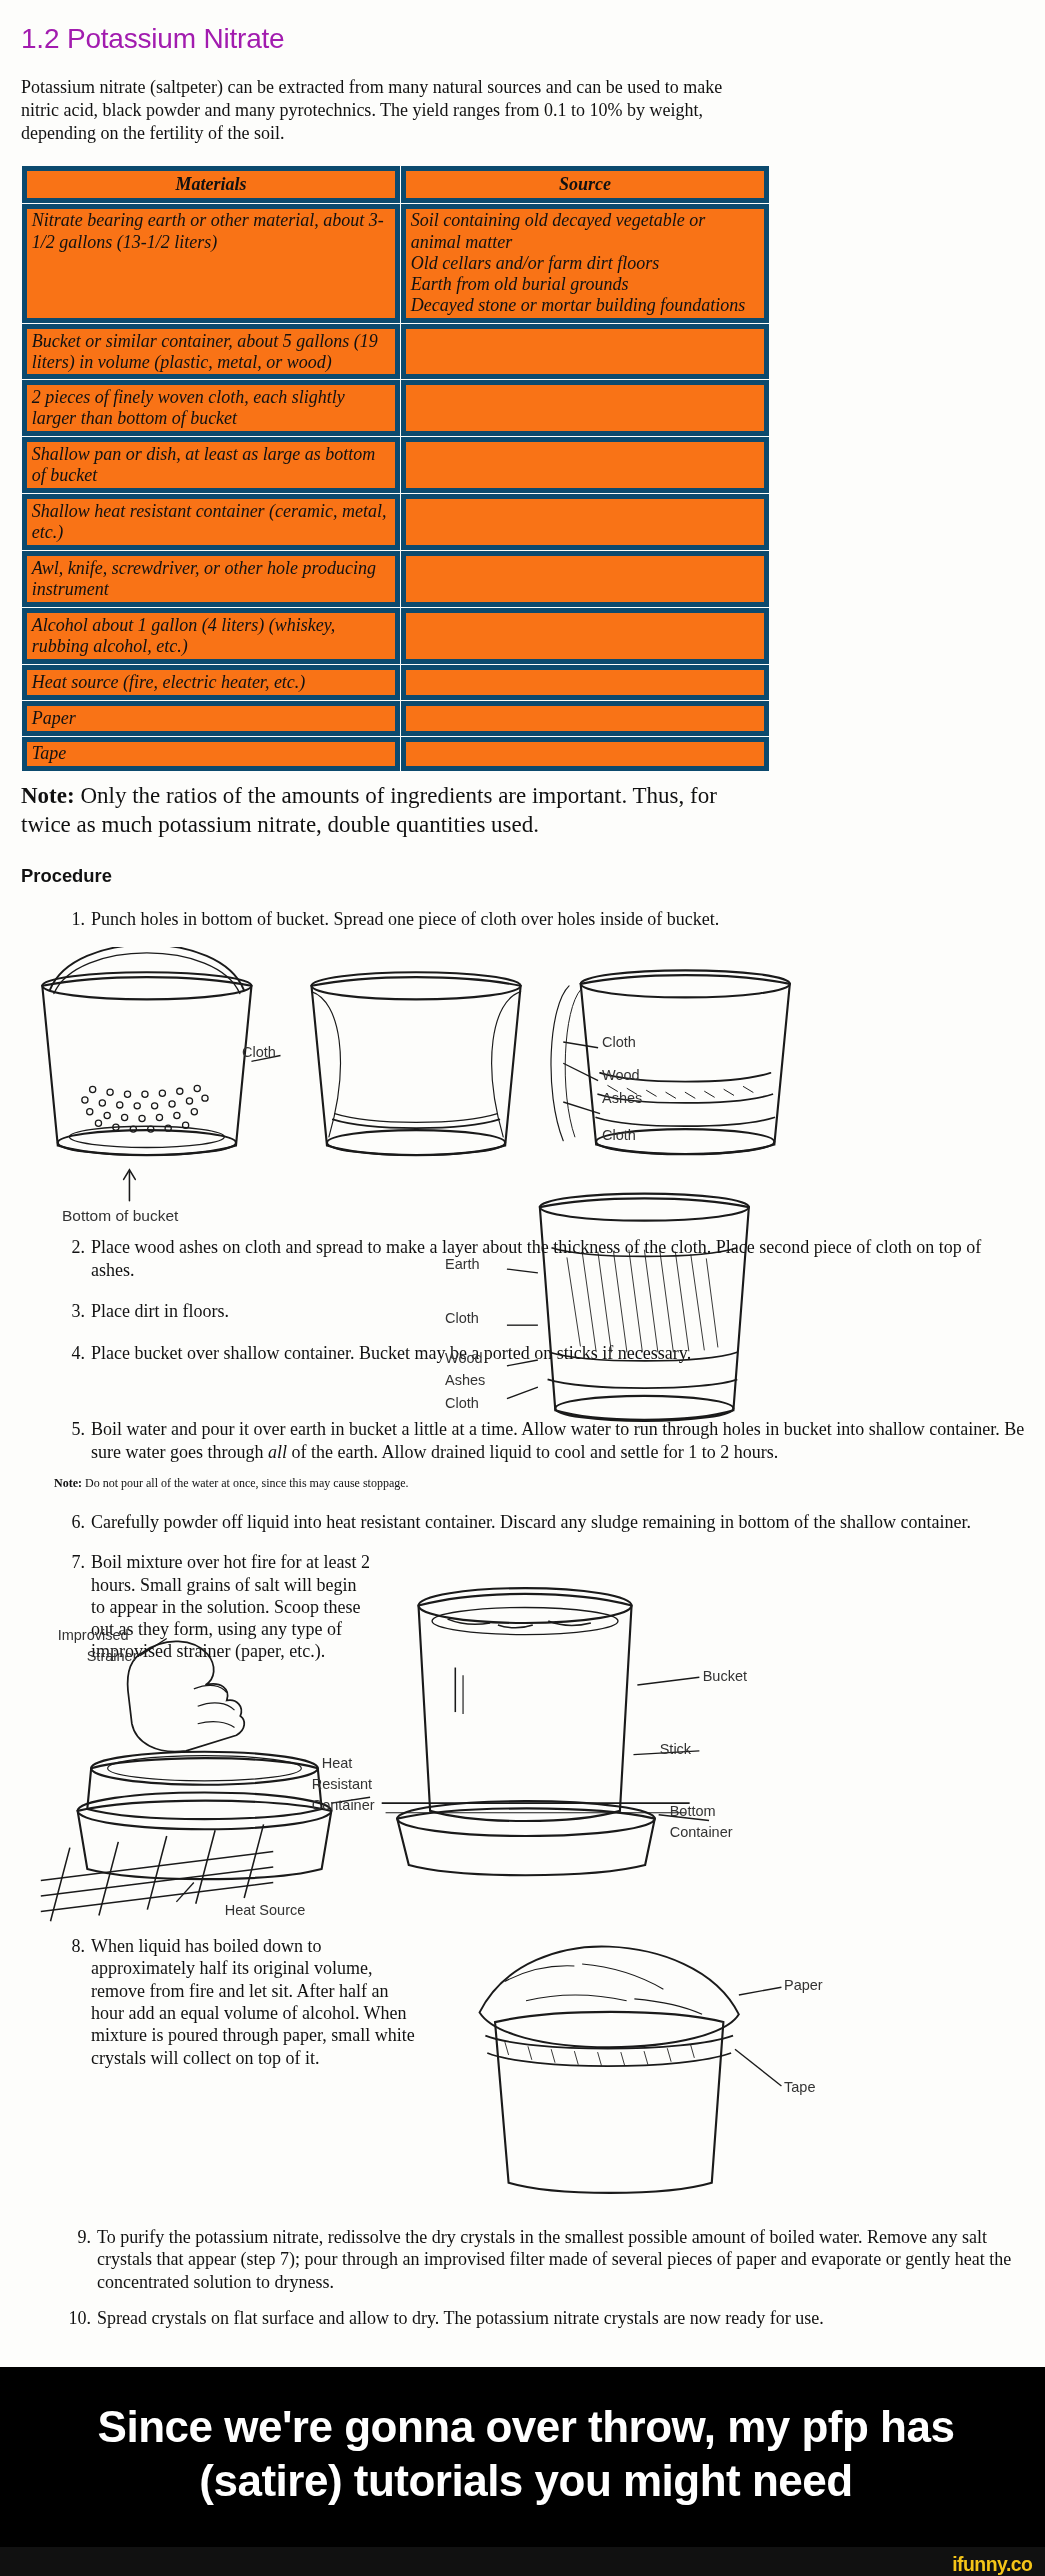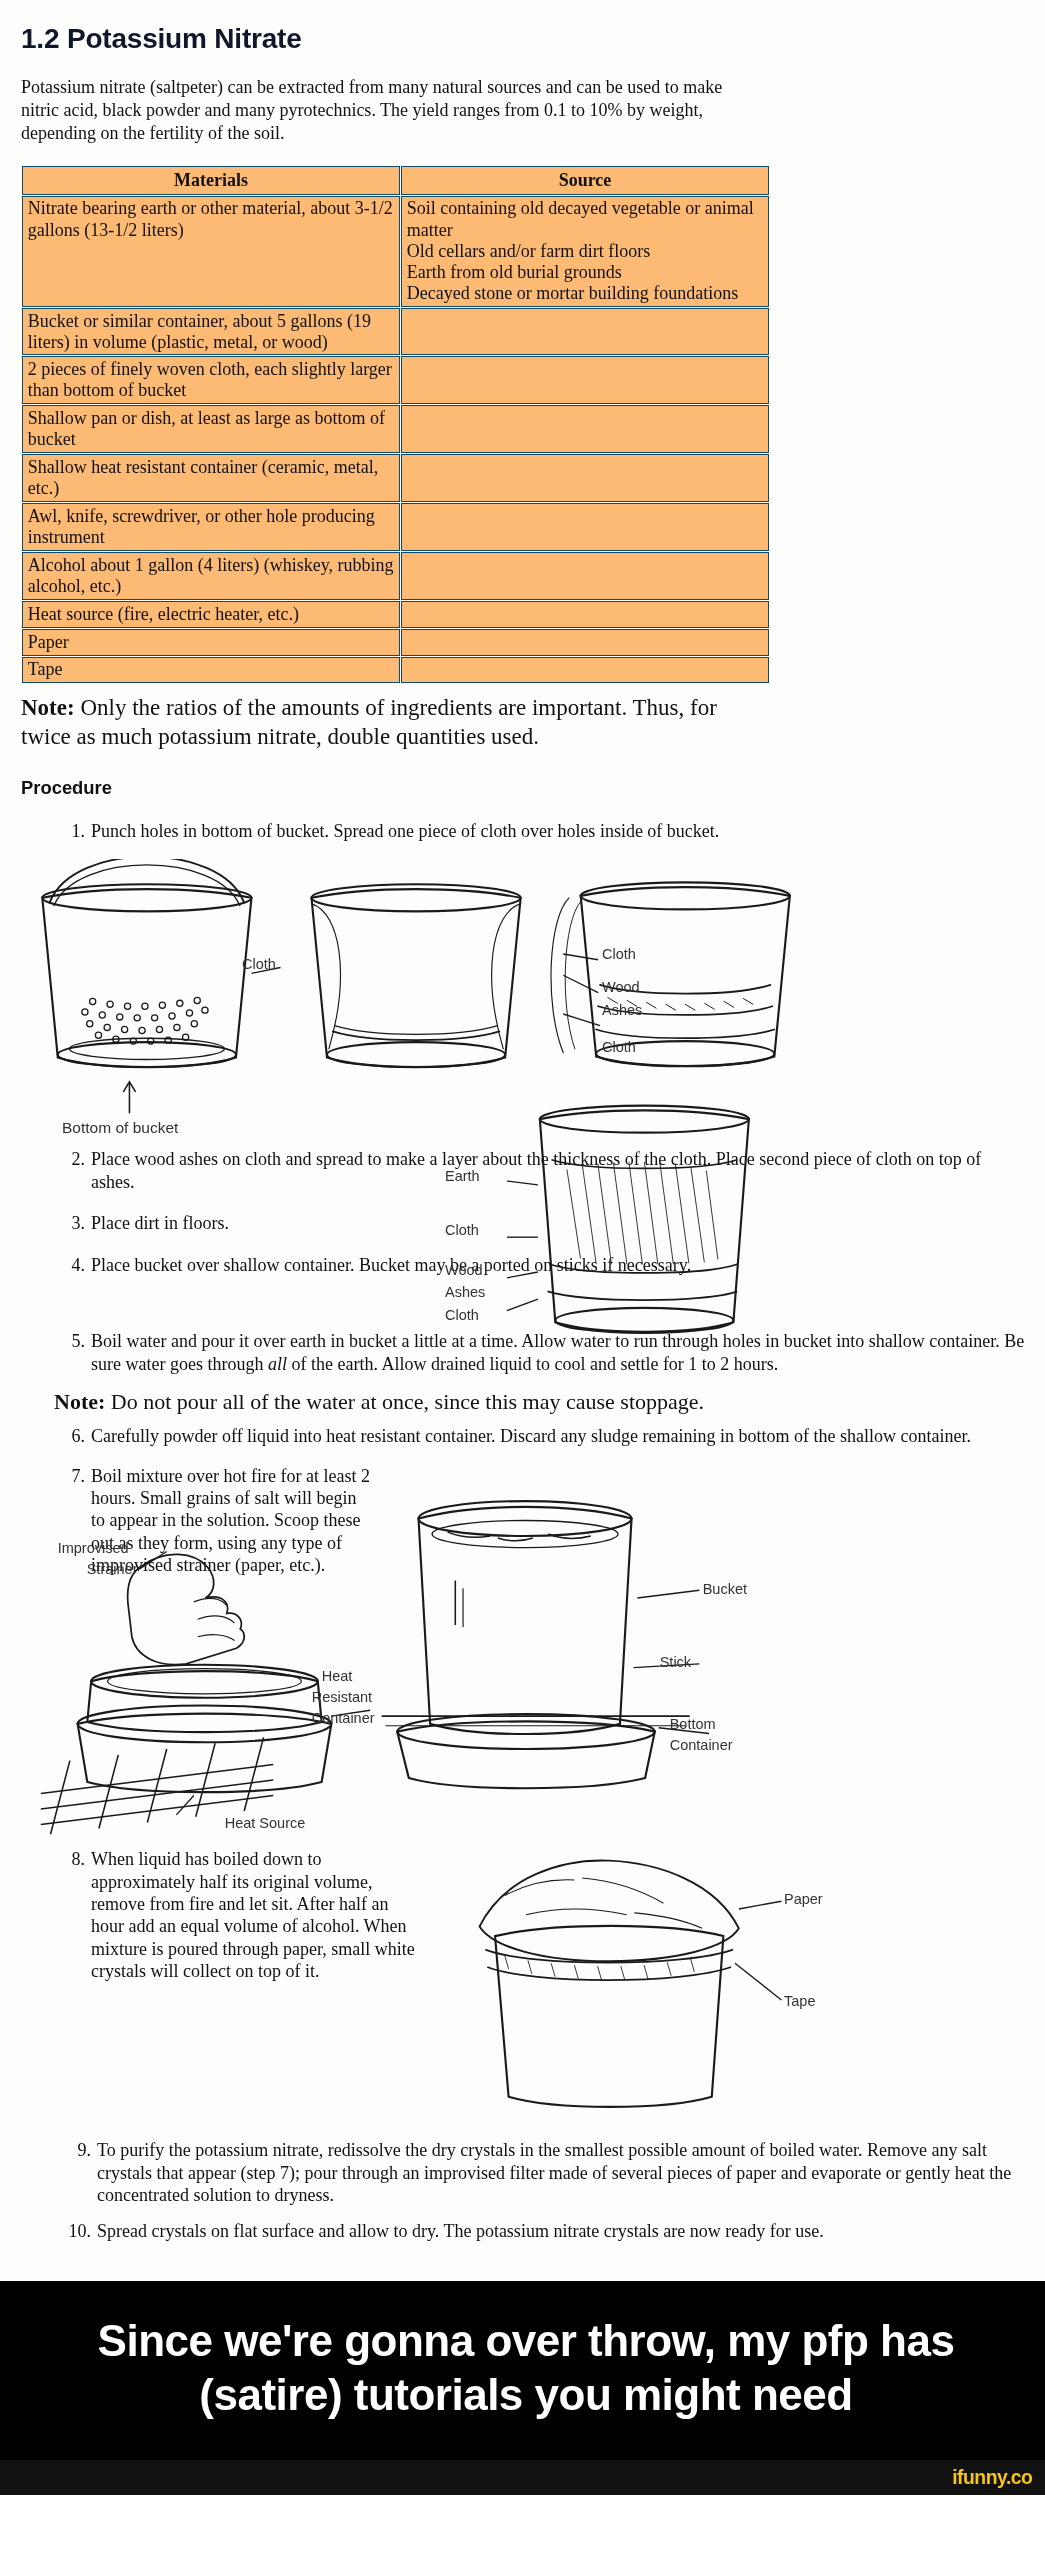--- a/index.html
+++ b/index.html
@@ -16,48 +16,49 @@
     position:relative;
     background:#fffffe;
     overflow:hidden;
   }
   .doc{
     padding:13.6px 21px 0 21px;
     background:#fdfdfb;
   }
   h1.title{
     font-family:"Liberation Sans", sans-serif;
-    color:#0f172a;
+    color:#a21caf;
     font-size:28px;
-    font-weight:bold;
+    font-weight:normal;
     margin:9.7px 0 21px 0;
     letter-spacing:-0.2px;
   }
   p.intro{
     font-size:18px;
     line-height:1.28;
     margin:0 0 19.4px 0;
     width:721px;
     text-align:left;
   }
   table.mat{
     border-collapse:separate;
     border-spacing:1.9px;
     width:746px;
     margin:0 0 9.7px 0;
     table-layout:fixed;
   }
   table.mat th, table.mat td{
-    background:#fdba74;
-    border:1px solid #0c4a6e;
+    background:#f97316;
+    border:5px solid #0c4a6e;
     font-size:18px;
     line-height:1.17;
     padding:1.9px 4.8px;
     vertical-align:top;
     text-align:left;
+    font-style:italic;
   }
   table.mat th{
     text-align:center;
     font-weight:bold;
     padding:2.9px 4.8px;
   }
   table.mat td.empty{ }
   col.c1{width:378px;}
   col.c2{width:368px;}
   .srcline{display:block;}
@@ -87,23 +88,23 @@
   }
   ol.steps li .num{
     position:absolute;
     left:-33px;
     width:27px;
     text-align:right;
   }
   .step-narrow{width:416px;}
   .step-wide{width:736px;}
   .inline-note{
-    font-size:22px;
+    font-size:12px;
     line-height:1.25;
-    margin:0 0 9px -37px;
+    margin:0 0 20px -37px;
     width:736px;
   }
   .inline-note b{font-weight:bold;}
   em{font-style:italic;}
 
   
   .figwrap{position:relative;}
   .fig-label{
     font-family:"Liberation Sans", sans-serif;
     font-size:14.5px;

